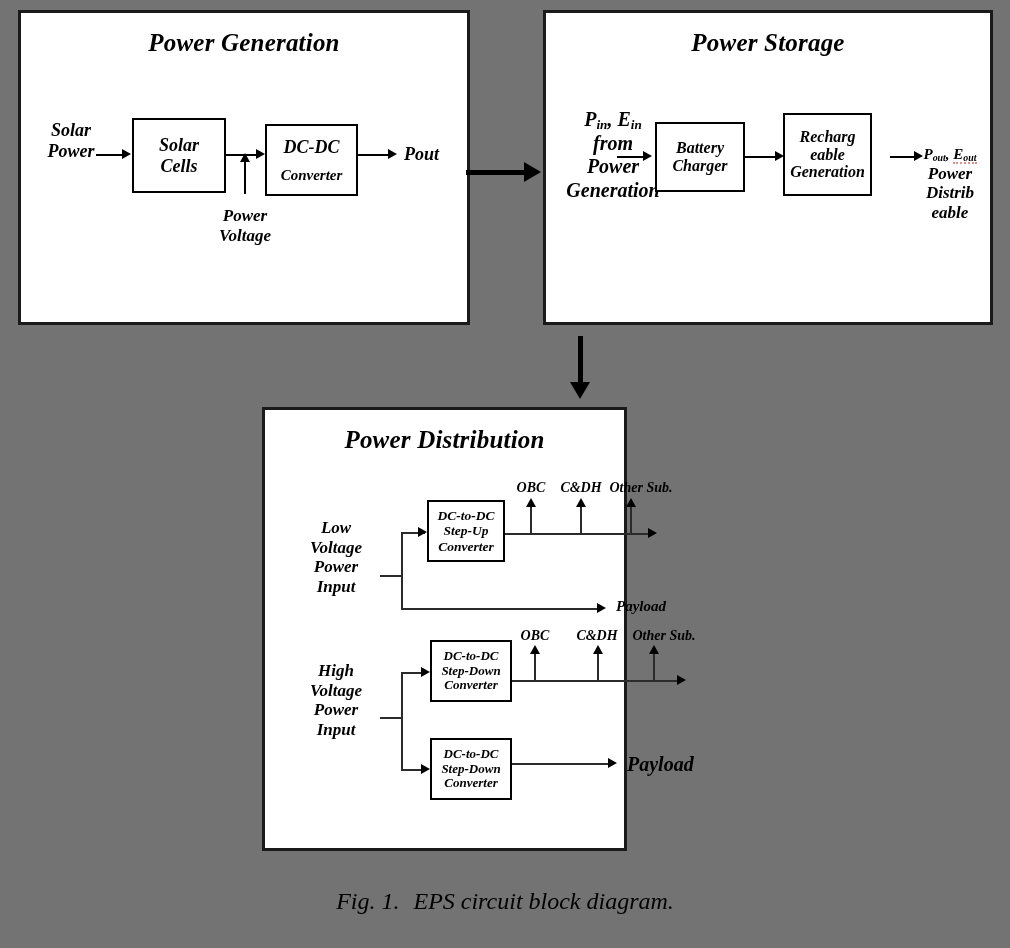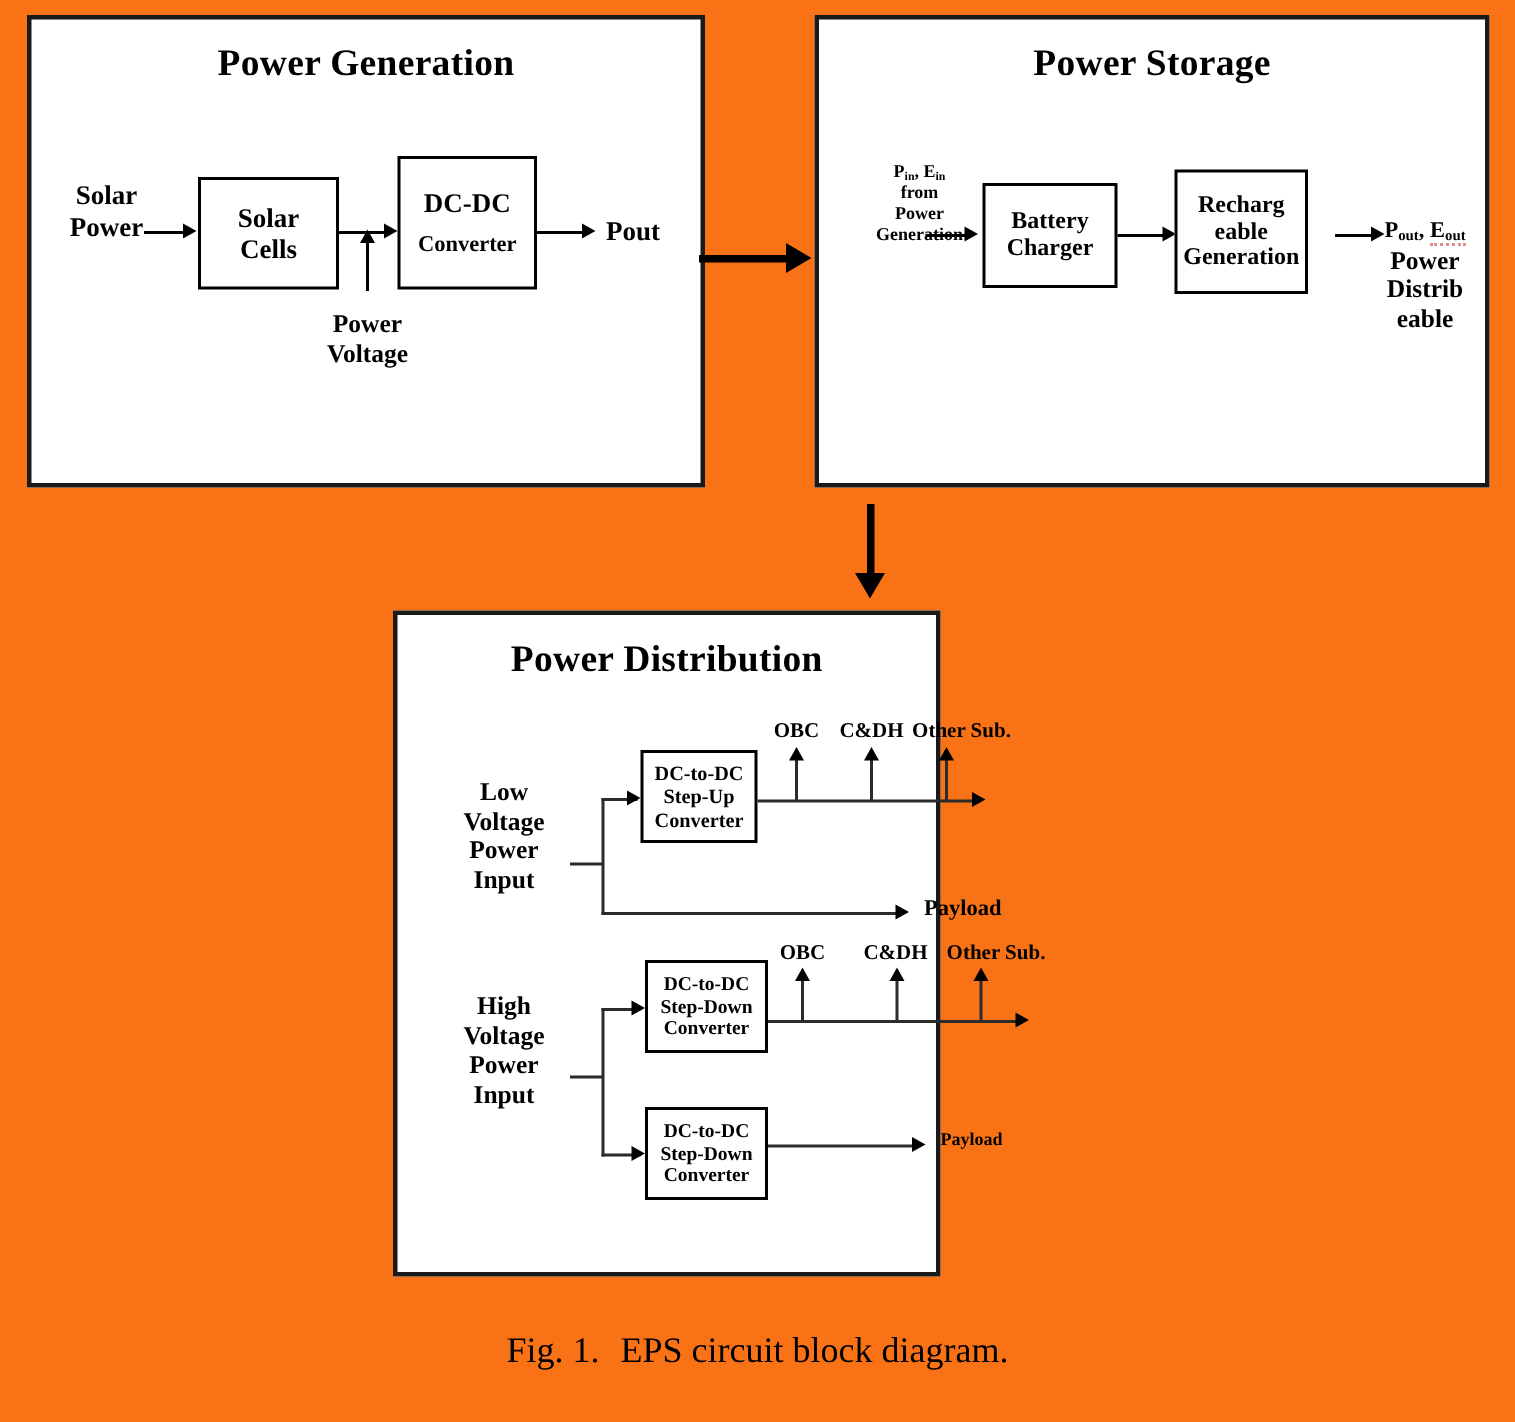--- a/index.html
+++ b/index.html
@@ -9,22 +9,23 @@
     background: #ffffff;
   }
   body {
     font-family: "Liberation Serif", "DejaVu Serif", serif;
     color: #000000;
   }
   #page {
     position: relative;
     width: 1010px;
     height: 948px;
-    background: #f97316;
+    background: #737373;
     overflow: hidden;
+    font-style: italic;
   }
   
   .panel {
     position: absolute;
     border: 3px solid #1a1a1a;
     background: #ffffff;
     box-sizing: border-box;
   }
   .panel-title {
     position: absolute;
@@ -65,21 +66,21 @@
     font-family: "Liberation Serif", "DejaVu Serif", serif;
     font-weight: bold;
     color: #000;
     line-height: 1.16;
     white-space: nowrap;
   }
   .lbl.center { text-align: center; }
   .lbl span { display: block; }
   .s18 { font-size: 18px; }
   .s17 { font-size: 17px; }
-  .s16 { font-size: 12px; }
+  .s16 { font-size: 20px; }
   .s15 { font-size: 15px; }
   .s14 { font-size: 14px; }
   sub { font-size: 0.66em; vertical-align: -0.22em; font-weight: bold; }
   .spell {
     border-bottom: 2px dotted #e08d8d;
     padding-bottom: 0px;
   }
   
   .hline { position: absolute; background: #000; height: 2px; }
   .vline { position: absolute; background: #000; width: 2px; }
@@ -150,21 +151,21 @@
   <div class="hline" style="left:226px; top:154px; width:32px;"></div>
   <div class="ar-r" style="left:256px; top:149px;"></div>
 
   <div class="vline" style="left:244px; top:162px; height:32px;"></div>
   <div class="ar-u" style="left:240px; top:153px;"></div>
   <div class="lbl center s17" style="left:196px; top:206px; width:98px;">
     <span>Power</span>
     <span>Voltage</span>
   </div>
 
-  <div class="blk b-lg" style="left:265px; top:104px; width:93px; height:89px;gap:10px;">
+  <div class="blk b-lg" style="left:265px; top:124px; width:93px; height:72px;gap:10px;">
     <span style="font-size:18px;">DC-DC</span>
     <span style="font-size:15px;">Converter</span>
   </div>
 
   <div class="hline" style="left:358px; top:154px; width:32px;"></div>
   <div class="ar-r" style="left:388px; top:149px;"></div>
   <div class="lbl s18" style="left:404px; top:144px;">
     <span>Pout</span>
   </div>
 

